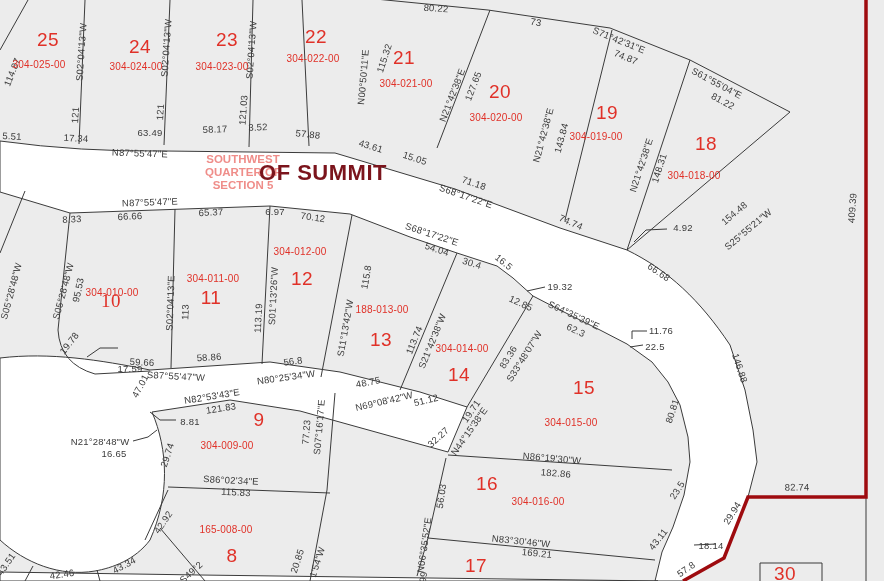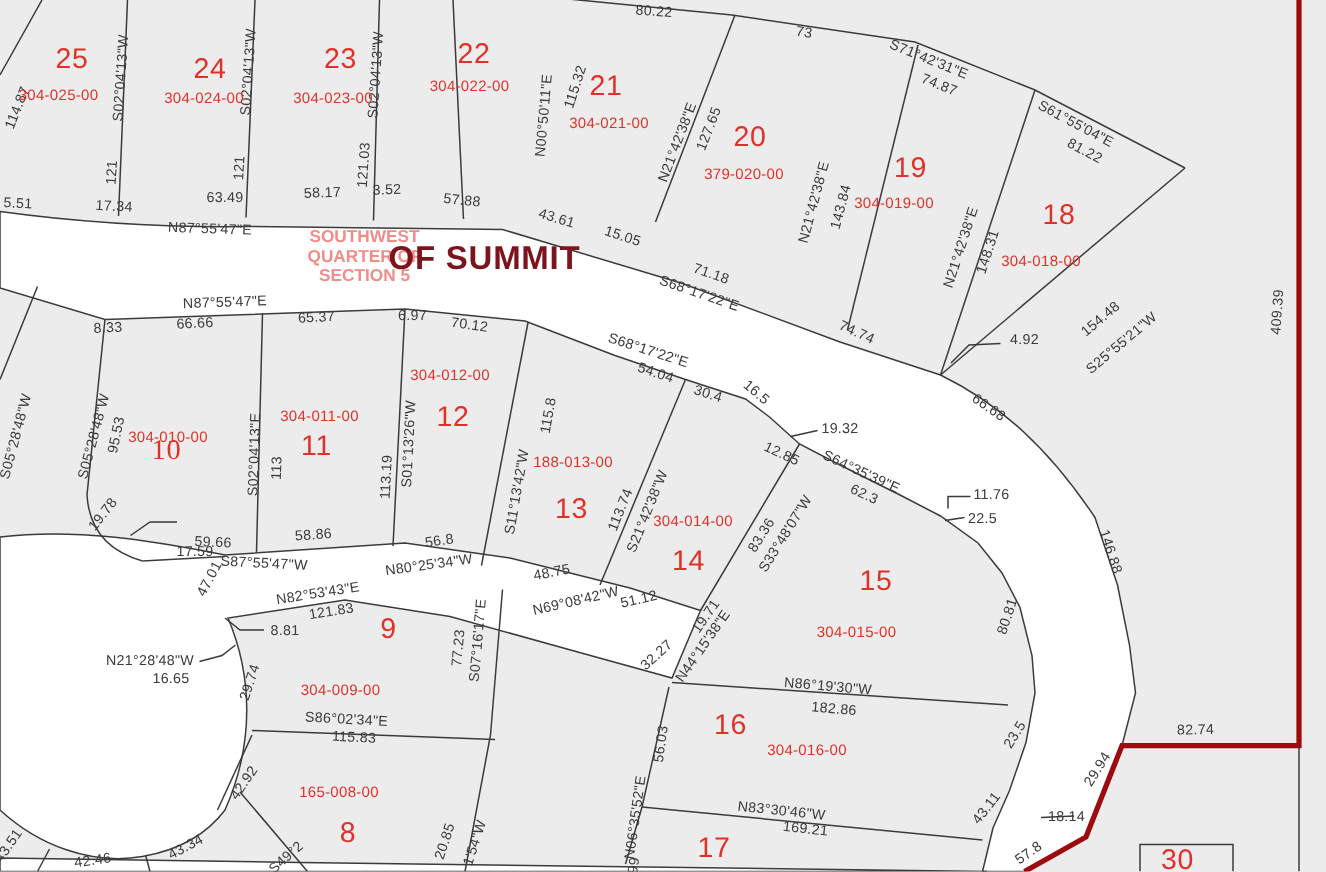--- a/index.html
+++ b/index.html
@@ -219,39 +219,39 @@
       <span class="lbl pid" style="left: 39px; top: 64px;">304-025-00</span>
       <span class="lbl lot-num" style="left: 140px; top: 47px;">24</span>
       <span class="lbl pid" style="left: 136px; top: 66px;">304-024-00</span>
       <span class="lbl lot-num" style="left: 227px; top: 40px;">23</span>
       <span class="lbl pid" style="left: 222px; top: 66px;">304-023-00</span>
       <span class="lbl lot-num" style="left: 316px; top: 37px;">22</span>
       <span class="lbl pid" style="left: 313px; top: 58px;">304-022-00</span>
       <span class="lbl lot-num" style="left: 404px; top: 58px;">21</span>
       <span class="lbl pid" style="left: 406px; top: 83px;">304-021-00</span>
       <span class="lbl lot-num" style="left: 500px; top: 92px;">20</span>
-      <span class="lbl pid" style="left: 496px; top: 117px;">379-020-00</span>
+      <span class="lbl pid" style="left: 496px; top: 117px;">304-020-00</span>
       <span class="lbl lot-num" style="left: 607px; top: 113px;">19</span>
       <span class="lbl pid" style="left: 596px; top: 136px;">304-019-00</span>
       <span class="lbl lot-num" style="left: 706px; top: 144px;">18</span>
       <span class="lbl pid" style="left: 694px; top: 175px;">304-018-00</span>
       <span class="lbl lot-num" style="left: 111px; top: 301px; font-family: Liberation Serif, serif;">10</span>
       <span class="lbl pid" style="left: 112px; top: 292px;">304-010-00</span>
       <span class="lbl lot-num" style="left: 211px; top: 298px;">11</span>
       <span class="lbl pid" style="left: 213px; top: 278px;">304-011-00</span>
       <span class="lbl lot-num" style="left: 302px; top: 279px;">12</span>
       <span class="lbl pid" style="left: 300px; top: 251px;">304-012-00</span>
       <span class="lbl lot-num" style="left: 381px; top: 340px;">13</span>
       <span class="lbl pid" style="left: 382px; top: 309px;">188-013-00</span>
       <span class="lbl lot-num" style="left: 459px; top: 375px;">14</span>
       <span class="lbl pid" style="left: 462px; top: 348px;">304-014-00</span>
       <span class="lbl lot-num" style="left: 584px; top: 388px;">15</span>
       <span class="lbl pid" style="left: 571px; top: 422px;">304-015-00</span>
       <span class="lbl lot-num" style="left: 487px; top: 484px;">16</span>
       <span class="lbl pid" style="left: 538px; top: 501px;">304-016-00</span>
       <span class="lbl lot-num" style="left: 476px; top: 566px;">17</span>
       <span class="lbl lot-num" style="left: 259px; top: 420px;">9</span>
-      <span class="lbl pid" style="left: 227px; top: 445px; margin-top: 16px;">304-009-00</span>
+      <span class="lbl pid" style="left: 227px; top: 445px;">304-009-00</span>
       <span class="lbl lot-num" style="left: 232px; top: 556px;">8</span>
       <span class="lbl pid" style="left: 226px; top: 529px;">165-008-00</span>
       <span class="lbl lot-num" style="left: 785px; top: 574px;">30</span>
     </div>
 </div>
 
 </body></html>

